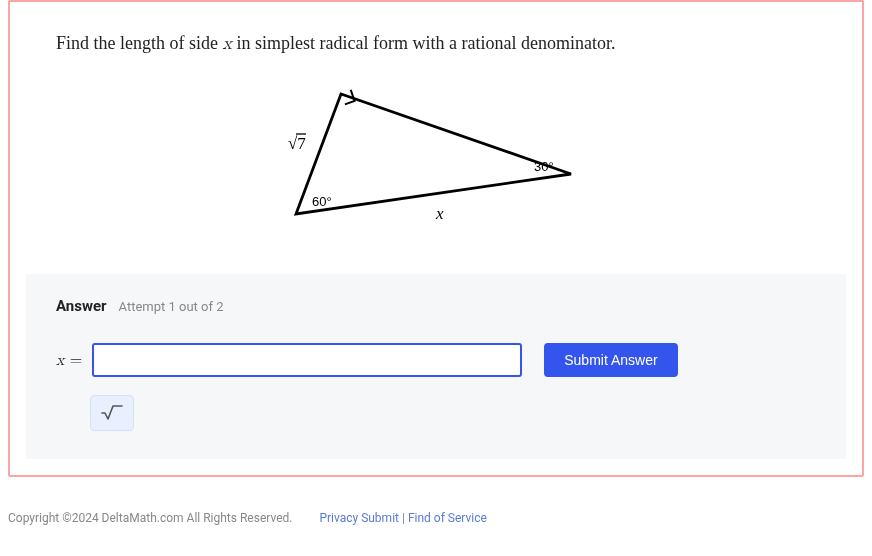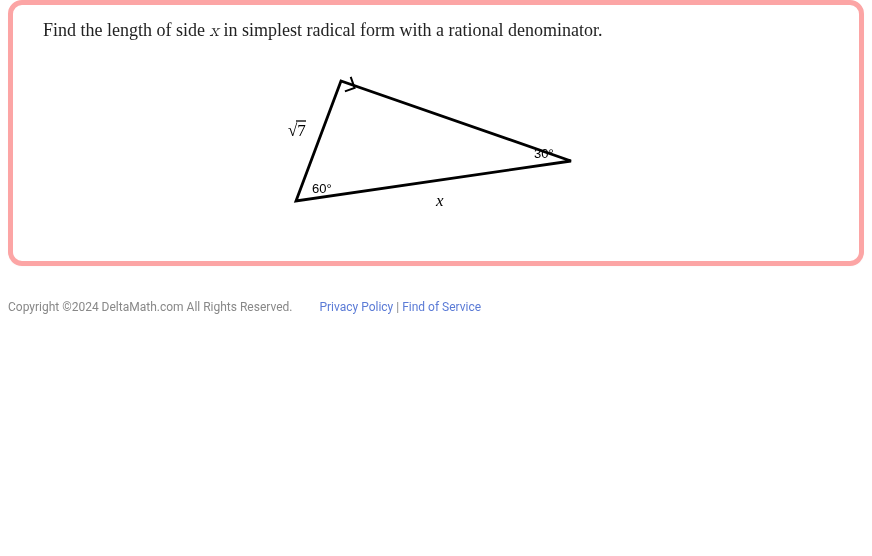--- a/index.html
+++ b/index.html
@@ -11,24 +11,24 @@
     width: 872px;
     height: 556px;
     overflow: hidden;
     color: #1a1a1a;
   }
   .page {
     padding: 0 8px;
   }
   .question-card {
     background: #fff;
-    border: 5px solid #fca5a5;
-    border-radius: 14px;
+    border: 2px solid #fca5a5;
+    border-radius: 2px;
     margin: 0 0 30px 0;
-    padding: 0;
+    padding: 16px;
     box-shadow: 0 1px 2px rgba(0,0,0,0.02);
   }
   .question-text {
     font-size: 18px;
     font-weight: 400;
     padding: 14px 30px 10px 30px;
     color: #222;
     font-family: Georgia, "Times New Roman", serif;
   }
   .question-text .var {
@@ -144,21 +144,44 @@
         <line x1="20" y1="60" x2="30" y2="60" stroke="#000" stroke-width="1.3"></line>
 
         <text x="36" y="132" class="deg" font-size="13">60°</text>
 
         <text x="258" y="97" class="deg" font-size="13">30°</text>
 
         <text x="160" y="145" font-family="Georgia, 'Times New Roman', serif" font-style="italic" font-size="17">x</text>
       </svg>
     </div>
 
+    <div class="answer-section">
+      <div class="answer-header">
+        <span class="answer-label">Answer</span>
+        <span class="attempt-label">Attempt 1 out of 2</span>
+      </div>
+
+      <div class="answer-row">
+        <span class="xeq">
+          <span>x</span>
+          <span class="eq">=</span>
+        </span>
+        <input class="answer-input" type="text" value="" style="">
+        <button class="submit-btn">Submit Answer</button>
+      </div>
+
+      <div class="sqrt-btn">
+        <span>
+          <svg width="22" height="16" viewBox="0 0 22 16">
+            <path d="M1 9 L4 9 L7 15 L12 2 L21 2" fill="none" stroke="#555" stroke-width="1.6" stroke-linejoin="round" stroke-linecap="round"></path>
+          </svg>
+        </span>
+      </div>
+    </div>
 
   </div>
 
   <div class="footer">
     <span>Copyright ©2024 DeltaMath.com All Rights Reserved.</span>
     <span class="sep">&nbsp;&nbsp;&nbsp;</span>
-    <a href="#">Privacy Policy</a><span> | </span><a href="#">Find of Service</a>
+    <a href="#">Privacy Submit</a><span> | </span><a href="#">Find of Service</a>
   </div>
 </div>
 
 </body></html>

